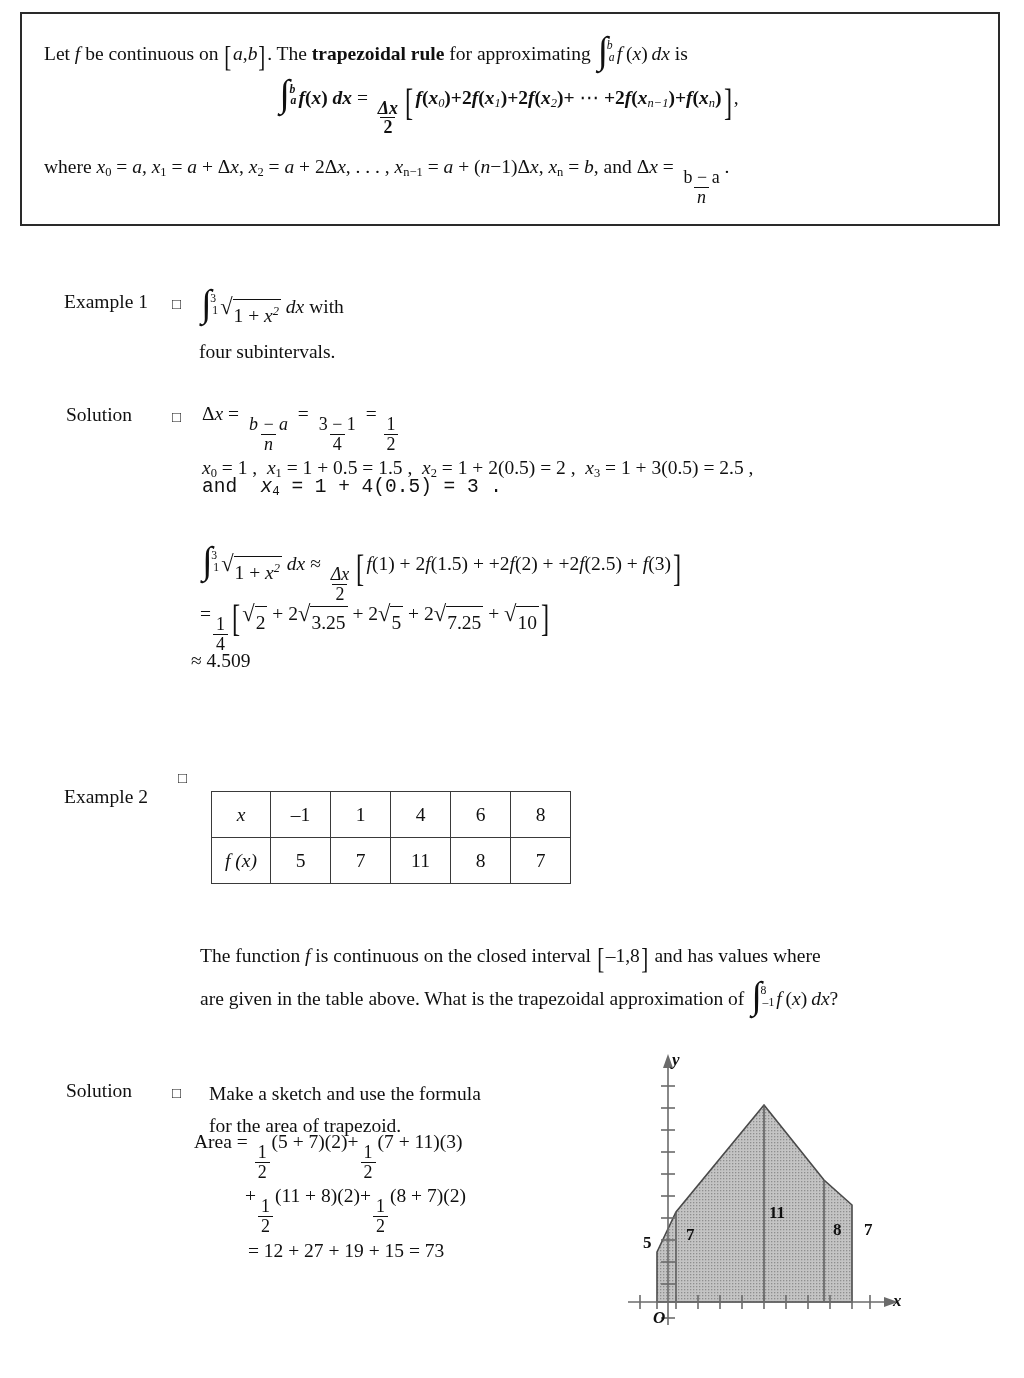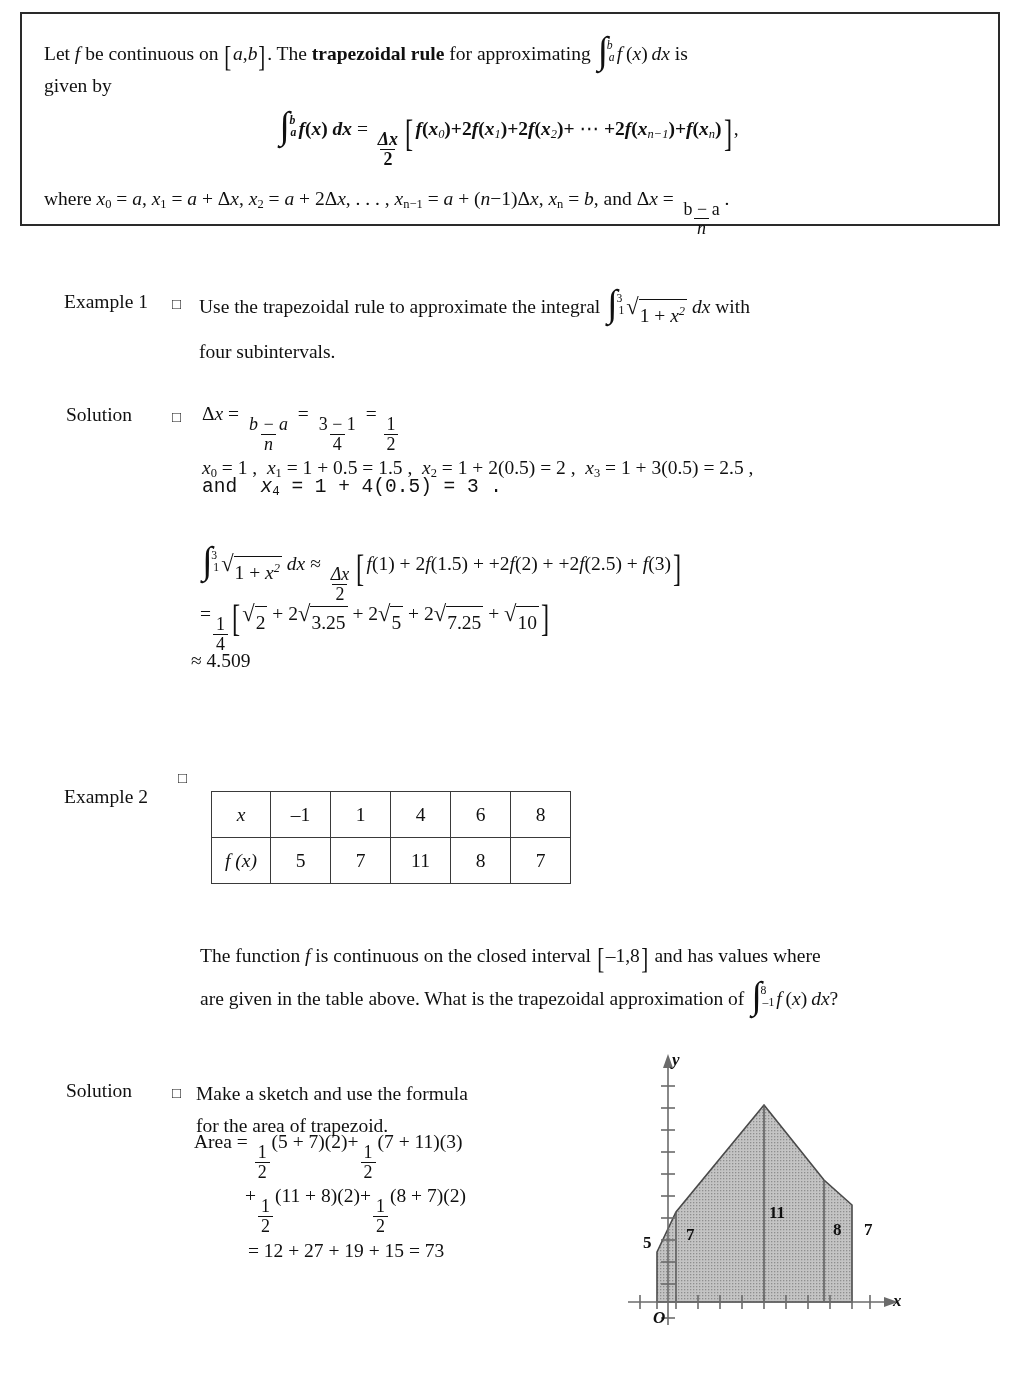--- a/index.html
+++ b/index.html
@@ -173,21 +173,20 @@
     <div>
       <span>Let </span><span class="mi">f</span><span> be continuous on </span><span><span class="bk">[</span><span class="mi">a</span>,<span class="mi">b</span><span class="bk">]</span></span><span>. The </span><b>trapezoidal rule</b><span> for approximating </span><span class="intg">
           <span class="sym">∫</span>
           <span class="lims">
             <span class="up mi">b</span>
             <span class="lo mi">a</span>
           </span>
         </span><span class="mi">f</span><span> (</span><span class="mi">x</span><span>) </span><span class="mi">dx</span><span> is</span>
     </div>
 
-    <div>given by</div>
 
     <div class="eq-center">
       <span class="intg">
           <span class="sym">∫</span>
           <span class="lims">
             <span class="up mbi">b</span>
             <span class="lo mbi">a</span>
           </span>
         </span><span class="mbi">f</span><span class="mb">(</span><span class="mbi">x</span><span class="mb">)</span>&nbsp;<span class="mbi">dx</span>
       <span>=</span>
@@ -204,21 +203,21 @@
         </span><span>.</span>
     </div>
 
   </div>
 </div>
 
 <div class="ex-label" style="left:64px; top:291px;">Example 1</div>
 <div class="bullet" style="left:172px; top:297px;">□</div>
 
 <div class="body-text" style="left:199px; top:291px; width:700px;">
-  <span>Use the trapezoidal rule to approximate the integral </span><span class="intg">
+  <span class="intg">
       <span class="sym">∫</span>
       <span class="lims">
         <span class="up">3</span>
         <span class="lo">1</span>
       </span>
     </span><span class="sqrt">
       <span class="rad">√</span>
       <span class="rnd">1 + <span class="mi">x</span><sup class="sp">2</sup></span>
     </span>&nbsp;<span class="mi">dx</span><span> with</span>
   <div style="margin-top:4px;">four subintervals.</div>
@@ -327,21 +326,21 @@
       <span class="lims">
         <span class="up">8</span>
         <span class="lo">–1</span>
       </span>
     </span><span class="mi">f</span> (<span class="mi">x</span>) <span class="mi">dx</span><span>?</span>
 </div>
 
 <div class="ex-label" style="left:66px; top:1080px;">Solution</div>
 <div class="bullet" style="left:172px; top:1086px;">□</div>
 
-<div class="body-text" style="left:196px; top:1078px; width:330px;">
+<div class="body-text" style="left:209px; top:1078px; width:330px;">
   <div>Make a sketch and use the formula</div>
   <div>for the area of trapezoid.</div>
 </div>
 
 <div class="body-text" style="left:194px; top:1126px; width:420px;">
   <span>Area =</span>
   <span class="frac">
       <span class="num">1</span>
       <span class="den">2</span>
     </span><span>(5 + 7)(2)</span><span>+</span><span class="frac">

